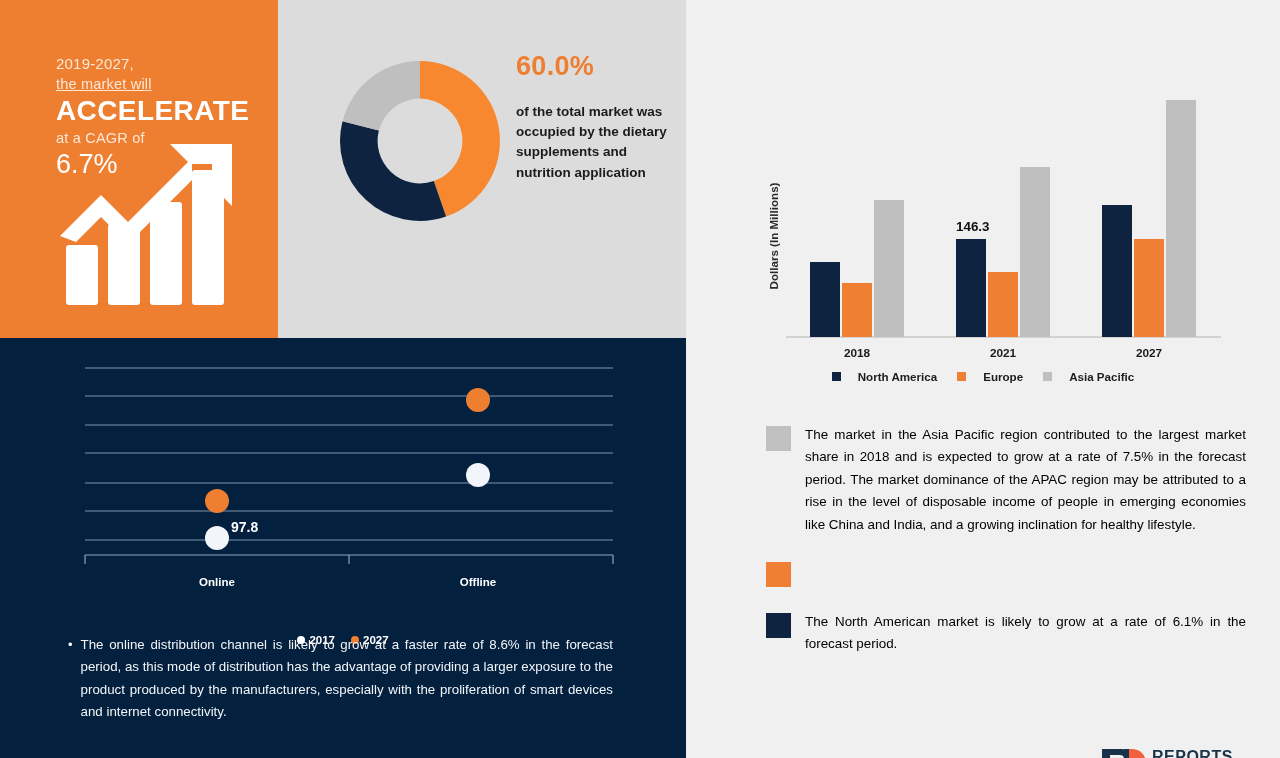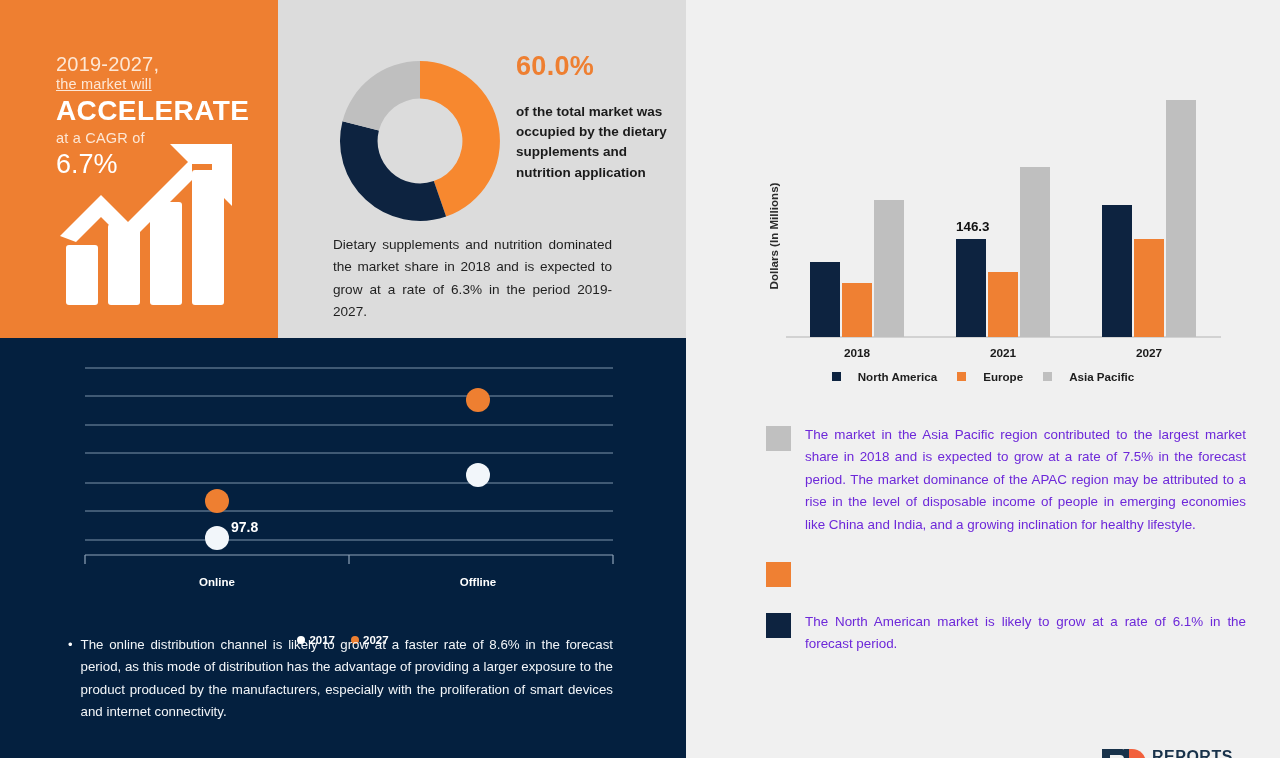--- a/index.html
+++ b/index.html
@@ -25,21 +25,21 @@
     position: absolute; left: 0; top: 338px; width: 686px; height: 420px;
     background: #04203f;
   }
   .panel-right {
     position: absolute; left: 686px; top: 0; width: 594px; height: 758px;
     background: #f0f0f0;
   }
 
   
   .accel-text { position: absolute; left: 56px; top: 54px; width: 210px; color: #ffffff; }
-  .accel-l1 { font-size: 20px; line-height: 20px; color: #fde7d5; letter-spacing: .2px; }
+  .accel-l1 { font-size: 15px; line-height: 20px; color: #fde7d5; letter-spacing: .2px; }
   .accel-l2 { font-size: 14.5px; line-height: 20px; color: #fde7d5; letter-spacing: .2px; text-decoration: underline; }
   .accel-big { font-size: 28px; font-weight: bold; line-height: 33px; letter-spacing: .4px; color:#ffffff; }
   .accel-l3 { font-size: 14.5px; line-height: 22px; color: #fde7d5; letter-spacing: .2px; }
   .accel-cagr { font-size: 27px; font-weight: normal; line-height: 31px; color: #ffffff; }
 
   .growth-icon { position: absolute; left: 52px; top: 140px; width: 192px; height: 170px; }
 
   
   .donut-wrap { position: absolute; left: 338px; top: 52px; width: 164px; height: 178px; }
   .donut-svg { width: 164px; height: 178px; display: block; }
@@ -84,21 +84,21 @@
   }
   .bl-item { display: flex; align-items: center; gap: 17px; }
   .bl-sw { width: 9px; height: 9px; display: inline-block; }
   .bl-label { font-size: 11.6px; font-weight: bold; color: #1d1d1d; }
 
   
   .notes { position: absolute; left: 766px; top: 424px; width: 480px; }
   .note-row { display: flex; gap: 14px; margin-bottom: 24px; }
   .note-sw { width: 25px; height: 25px; flex: 0 0 25px; margin-top: 2px; }
   .note-text {
-    font-size: 13.4px; line-height: 22.4px; color: #6d28d9; text-align: justify;
+    font-size: 13.4px; line-height: 22.4px; color: #000000; text-align: justify;
   }
 
   
   .logo { position: absolute; left: 1100px; top: 697px; width: 150px; height: 34px; margin-top: 48px; }
   .logo-svg { width: 150px; height: 34px; display: block; }
 </style>
 </head>
 <body>
 
 <div id="root">
@@ -139,21 +139,20 @@
         <path d="M -77.5 -19.8 A 80 80 0 0 1 0 -80 L 0 -42.4 A 42.4 42.4 0 0 0 -41.1 -10.5 Z" fill="#bfbfbf"></path>
       </g>
     </svg>
   </div>
 
   <div class="donut-callout">
     <div class="callout-pct">60.0%</div>
     <div class="callout-body">of the total market was occupied by the dietary supplements and nutrition application</div>
   </div>
 
-  <div class="gray-para">Dietary supplements and nutrition dominated the market share in 2018 and is expected to grow at a rate of 6.3% in the period 2019-2027.</div>
 
   <div class="panel-navy"></div>
 
   <div class="dot-chart">
     <svg class="dot-svg" viewBox="0 0 686 268" aria-hidden="true">
 
       <g stroke="#7d93ab" stroke-width="1">
         <line x1="85" y1="30" x2="613" y2="30"></line>
         <line x1="85" y1="58" x2="613" y2="58"></line>
         <line x1="85" y1="87" x2="613" y2="87"></line>

